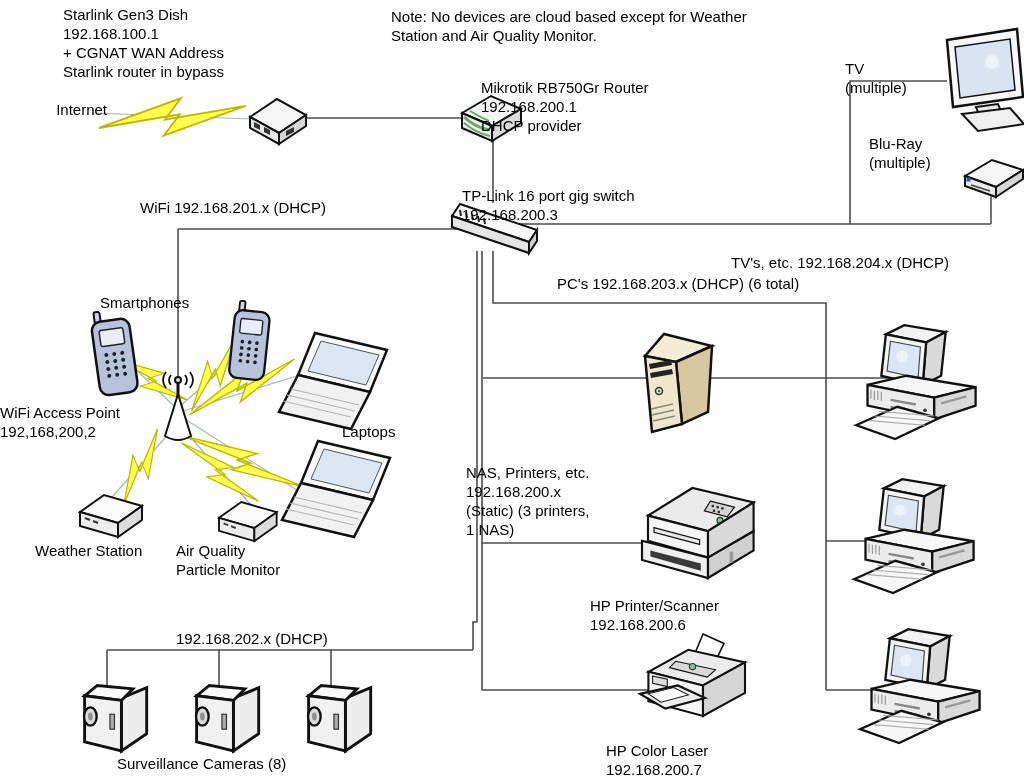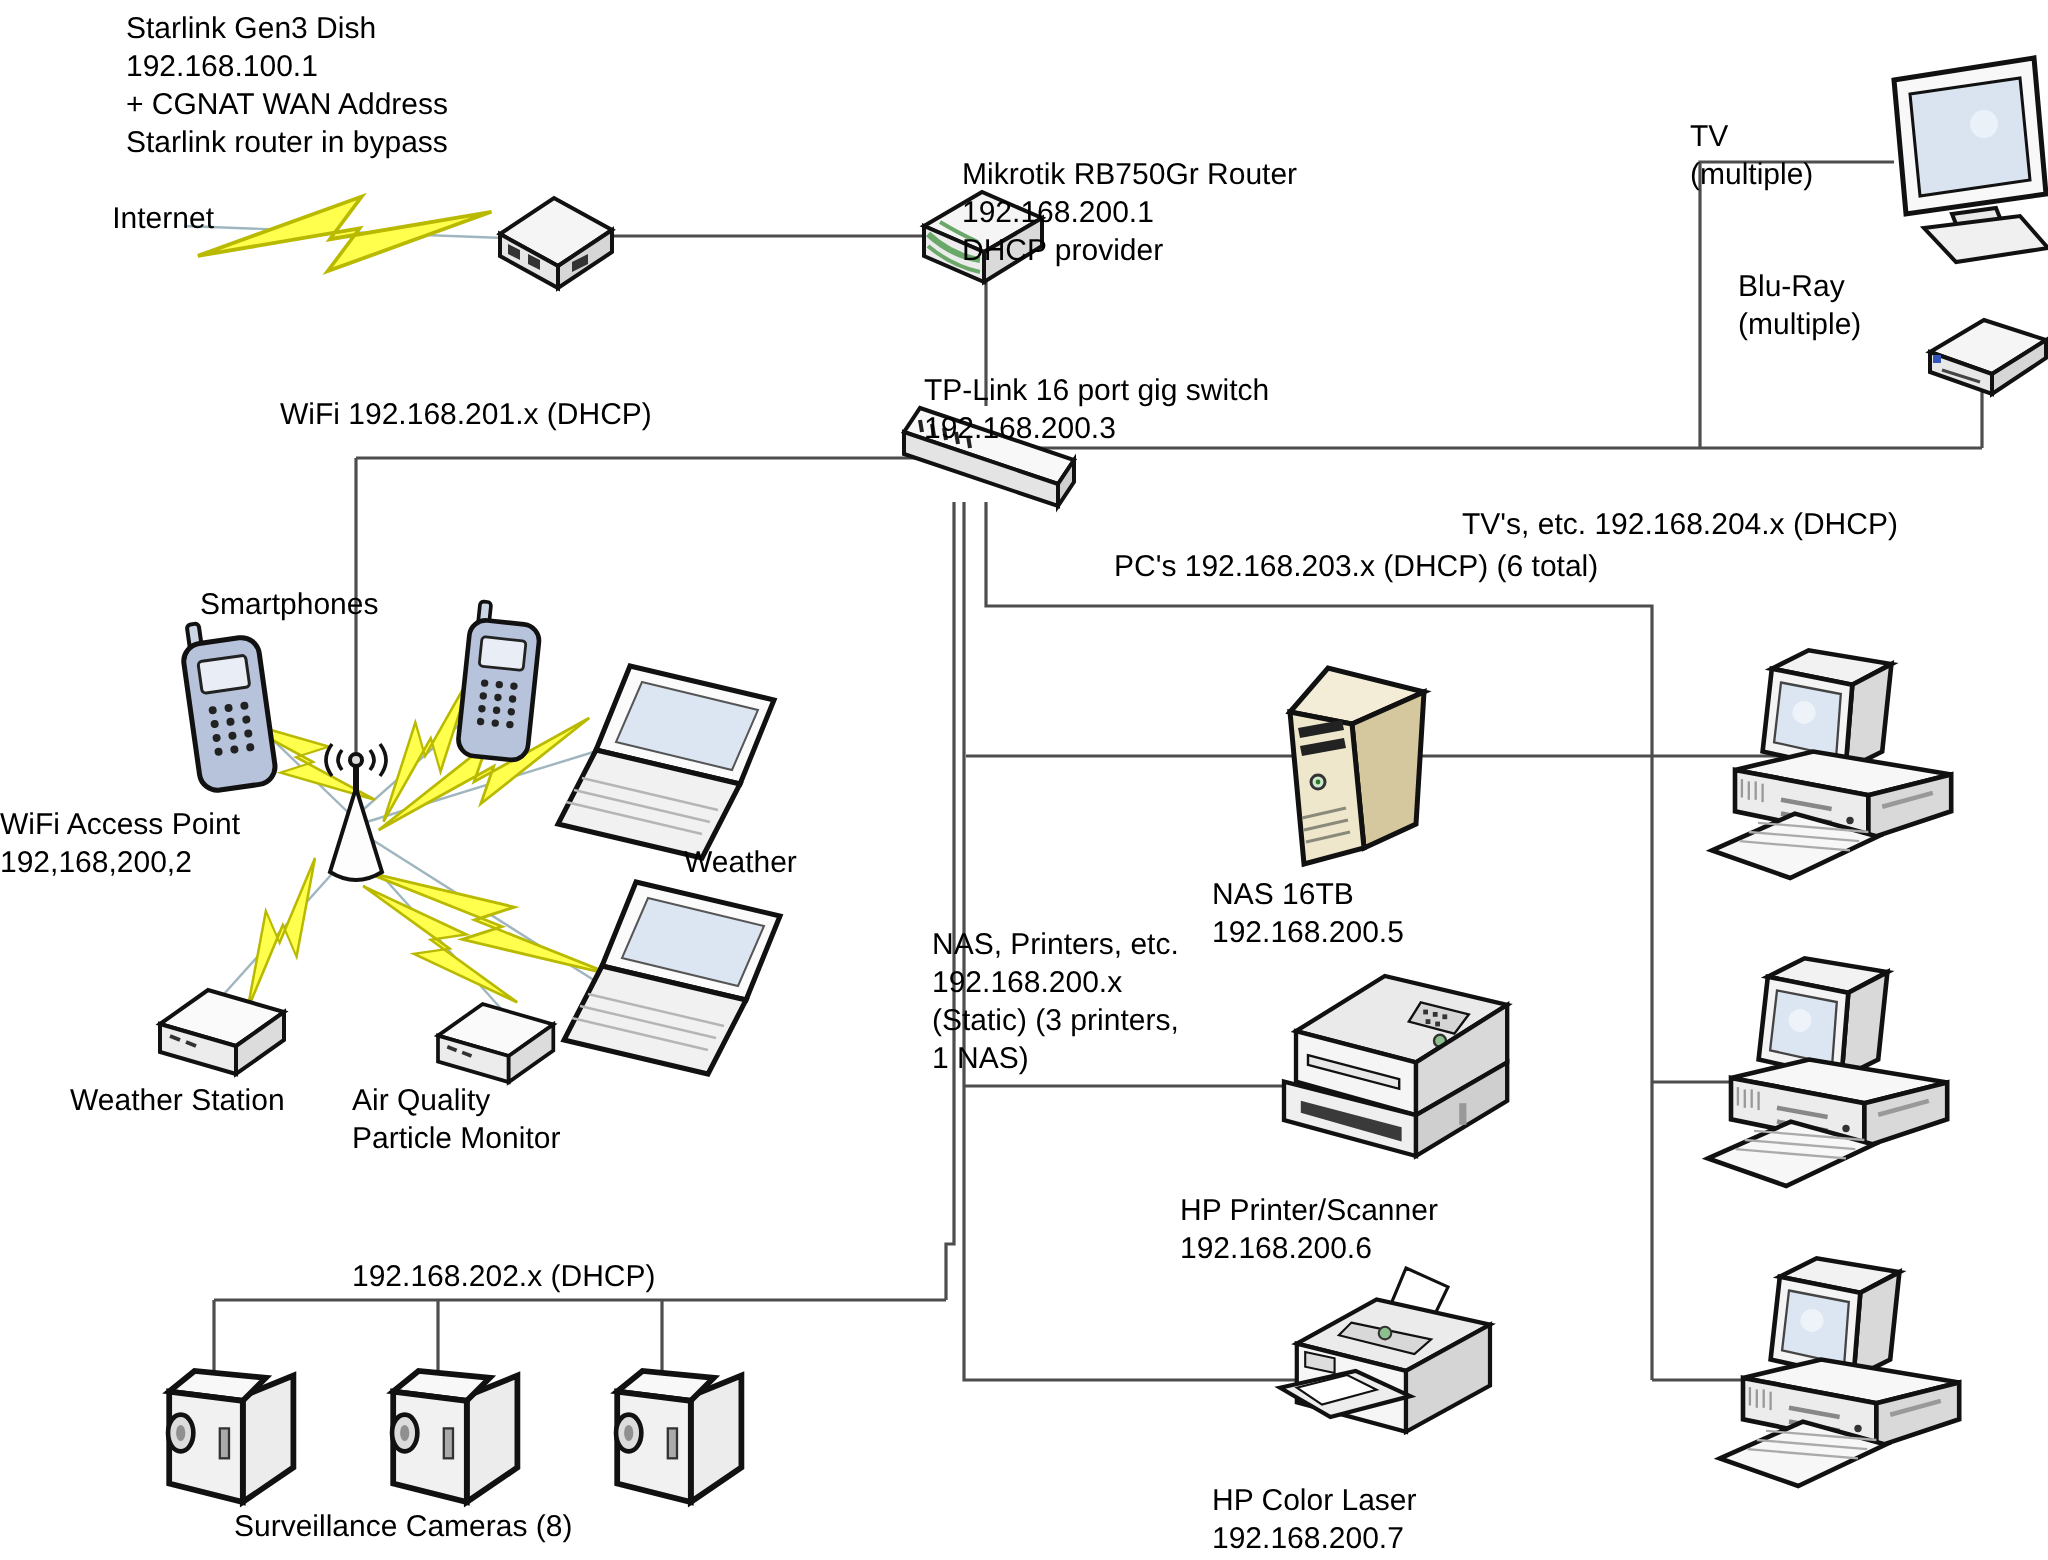--- a/index.html
+++ b/index.html
@@ -258,42 +258,42 @@
 
   <use href="#camera" transform="translate(80,682) scale(1.15)"></use>
   <use href="#camera" transform="translate(192,682) scale(1.15)"></use>
   <use href="#camera" transform="translate(304,682) scale(1.15)"></use>
 </svg>
 
 <div class="lbl" style="left:63px;top:5px;width:300px;">Starlink Gen3 Dish
 192.168.100.1
 + CGNAT WAN Address
 Starlink router in bypass</div>
+<div class="lbl" style="left:391px;top:7px;width:402px;">Note: No devices are cloud based except for Weather
+Station and Air Quality Monitor.</div>
 <div class="lbl left" style="left:27px;top:100px;width:80px;">Internet</div>
 <div class="lbl" style="left:481px;top:78px;width:300px;">Mikrotik RB750Gr Router
 192.168.200.1
 DHCP provider</div>
 <div class="lbl" style="left:462px;top:186px;width:300px;">TP-Link 16 port gig switch
 192.168.200.3</div>
 <div class="lbl" style="left:140px;top:198px;width:300px;">WiFi 192.168.201.x (DHCP)</div>
 <div class="lbl" style="left:845px;top:42px;width:120px;margin-top:17px;">TV
 (multiple)</div>
 <div class="lbl" style="left:869px;top:134px;width:120px;">Blu-Ray
 (multiple)</div>
 <div class="lbl" style="left:731px;top:233px;width:292px;margin-top:20px;">TV's, etc. 192.168.204.x (DHCP)</div>
 <div class="lbl" style="left:557px;top:274px;width:300px;">PC's 192.168.203.x (DHCP) (6 total)</div>
 <div class="lbl" style="left:100px;top:293px;width:150px;">Smartphones</div>
 <div class="lbl" style="left:0px;top:403px;width:136px;">WiFi Access Point
 192,168,200,2</div>
-<div class="lbl" style="left:342px;top:422px;width:104px;">Weather</div>
+<div class="lbl" style="left:342px;top:422px;width:104px;">Laptops</div>
 <div class="lbl" style="left:35px;top:541px;width:152px;">Weather Station</div>
 <div class="lbl" style="left:176px;top:541px;width:152px;">Air Quality
 Particle Monitor</div>
-<div class="lbl" style="left:606px;top:438px;width:152px;">NAS 16TB
-192.168.200.5</div>
 <div class="lbl" style="left:466px;top:463px;width:174px;">NAS, Printers, etc.
 192.168.200.x
 (Static) (3 printers,
 1 NAS)</div>
 <div class="lbl" style="left:590px;top:596px;width:200px;">HP Printer/Scanner
 192.168.200.6</div>
 <div class="lbl" style="left:606px;top:741px;width:200px;">HP Color Laser
 192.168.200.7</div>
 <div class="lbl" style="left:176px;top:629px;width:202px;">192.168.202.x (DHCP)</div>
 <div class="lbl" style="left:117px;top:754px;width:202px;">Surveillance Cameras (8)</div>

